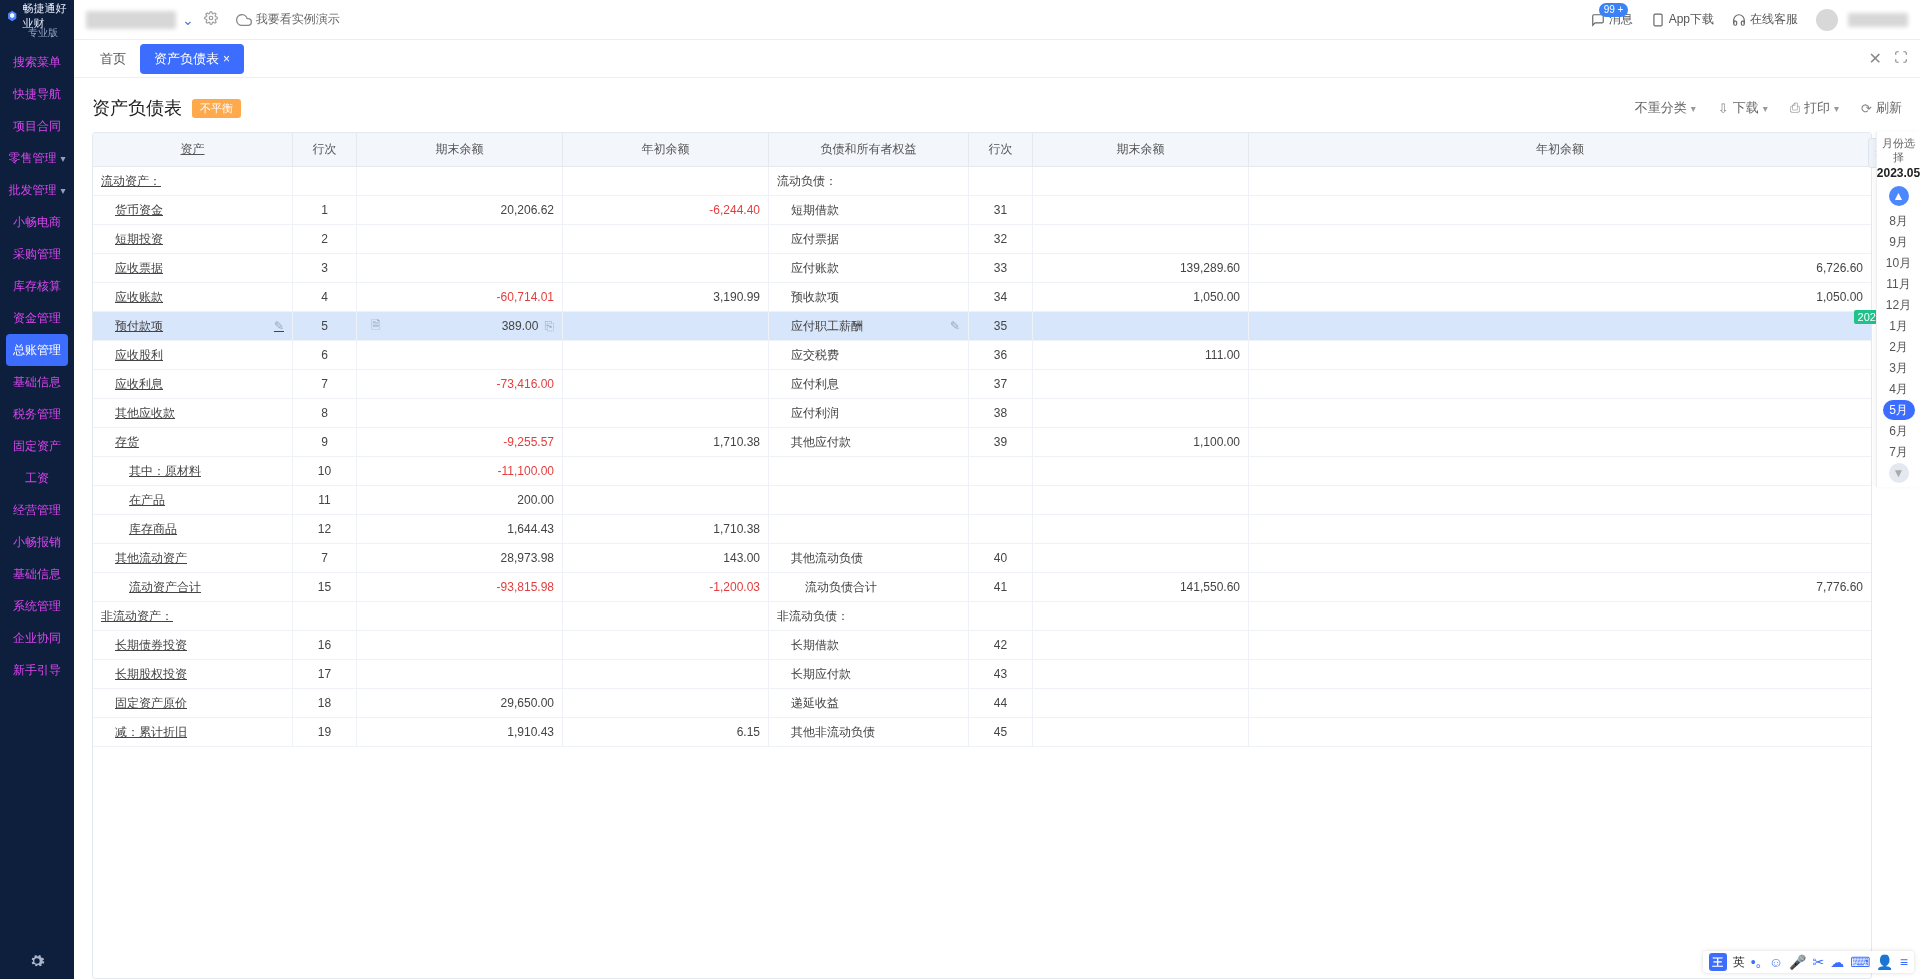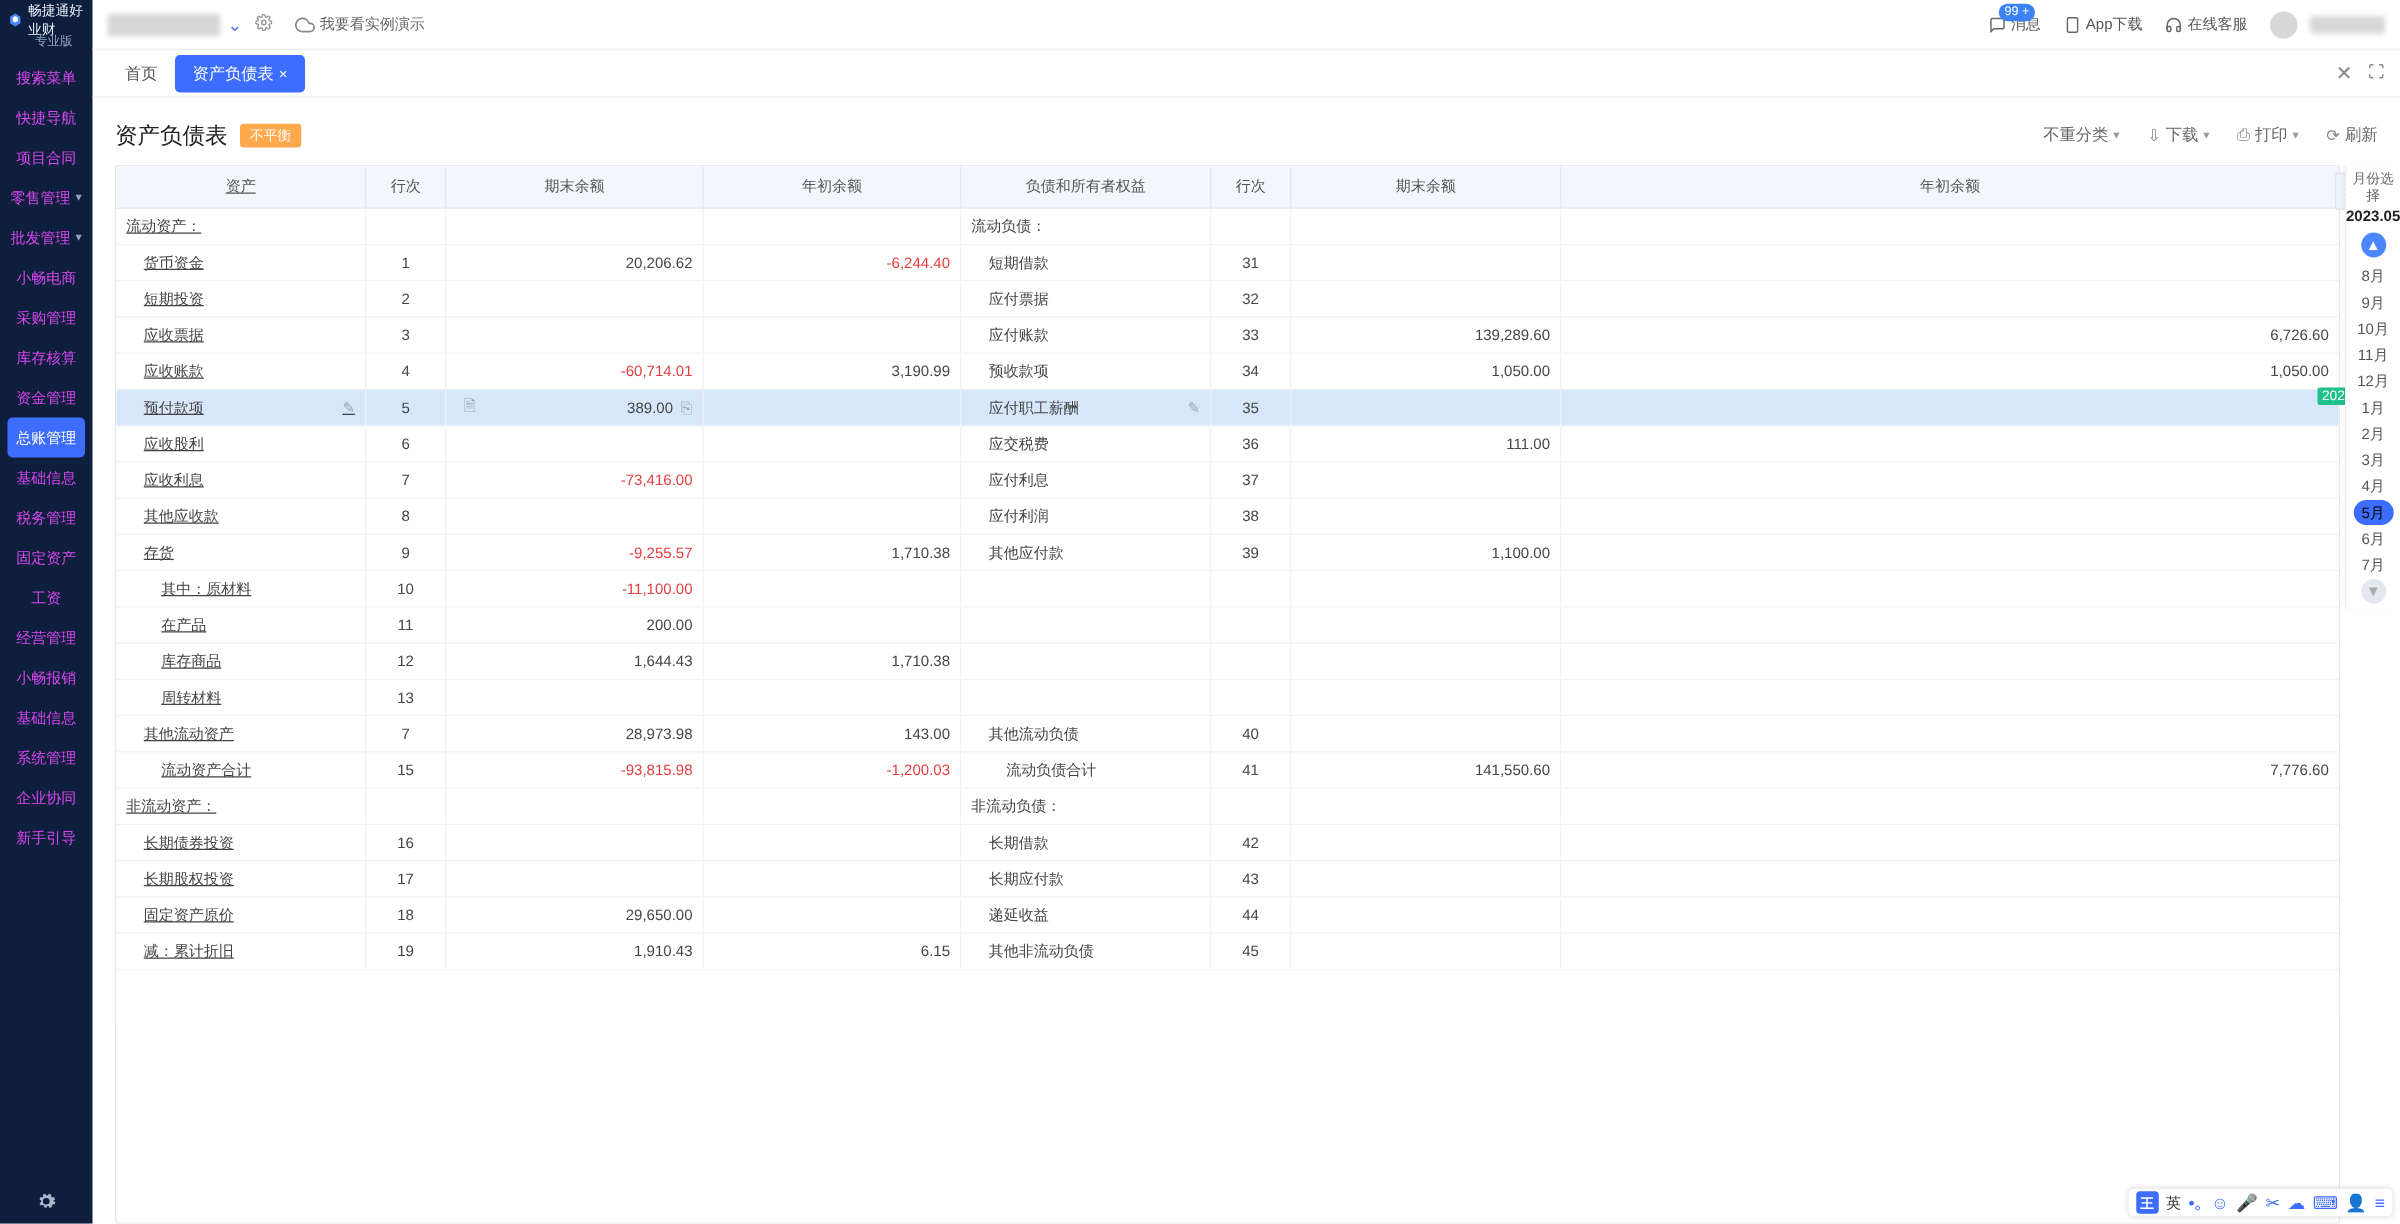--- a/index.html
+++ b/index.html
@@ -83,21 +83,21 @@
 .collapse-handle { position: absolute; right: 34px; top: 6px; width: 18px; height: 30px; background: #eef2f9; border: 1px solid #dde4ef; border-radius: 3px; display: flex; align-items: center; justify-content: center; color: #8fa0c2; cursor: pointer; font-size: 12px; }
 .year-tag { position: absolute; right: 34px; top: 178px; background: #1fc28a; color: #fff; font-size: 11px; padding: 1px 4px; border-radius: 2px; }
 
 
 .month-panel { position: absolute; right: 0; top: 0; width: 44px; background: #fff; border-left: 1px solid #eee; box-shadow: -2px 0 4px rgba(0,0,0,0.04); display: flex; flex-direction: column; align-items: center; padding-top: 4px; z-index: 5; }
 .month-title { font-size: 11px; color: #666; line-height: 14px; text-align: center; }
 .month-year { font-size: 12px; font-weight: 600; color: #222; margin: 2px 0 6px; }
 .mp-arrow { width: 20px; height: 20px; border-radius: 50%; background: #4d87ff; color: #fff; display: flex; align-items: center; justify-content: center; font-size: 12px; cursor: pointer; margin-bottom: 4px; }
 .mp-arrow.down { background: #e4e8ef; color: #aaa; }
 .month-item { width: 32px; height: 20px; display: flex; align-items: center; justify-content: center; font-size: 12px; color: #555; border-radius: 10px; cursor: pointer; margin: 1px 0; }
-.month-item.active { background: #3d6dff; color: #000000; }
+.month-item.active { background: #3d6dff; color: #ffffff; }
 
 
 .ime-bar { position: fixed; right: 6px; bottom: 6px; display: flex; align-items: center; gap: 6px; background: #fff; padding: 2px 6px; border-radius: 4px; box-shadow: 0 0 4px rgba(0,0,0,0.15); font-size: 12px; }
 .ime-sq { width: 18px; height: 18px; border-radius: 3px; background: #3d6dff; color: #fff; display: flex; align-items: center; justify-content: center; font-size: 11px; font-weight: bold; }
 .ime-ico { color: #3d6dff; font-size: 14px; }
 
 ::-webkit-scrollbar { width: 8px; }
 ::-webkit-scrollbar-thumb { background: #cdd5e2; border-radius: 4px; }
 </style>
 </head>
@@ -366,30 +366,20 @@
               <div class="td col-a name indent2">库存商品</div>
               <div class="td col-b center">12</div>
               <div class="td col-c num">1,644.43</div>
               <div class="td col-d num">1,710.38</div>
               <div class="td col-e name"></div>
               <div class="td col-f center"></div>
               <div class="td col-g num"></div>
               <div class="td col-h num"></div>
             </div>
             <div class="tr">
-              <div class="td col-a name indent2">周转材料</div>
-              <div class="td col-b center">13</div>
-              <div class="td col-c num"></div>
-              <div class="td col-d num"></div>
-              <div class="td col-e name"></div>
-              <div class="td col-f center"></div>
-              <div class="td col-g num"></div>
-              <div class="td col-h num"></div>
-            </div>
-            <div class="tr">
               <div class="td col-a name indent1">其他流动资产</div>
               <div class="td col-b center">7</div>
               <div class="td col-c num">28,973.98</div>
               <div class="td col-d num">143.00</div>
               <div class="td col-e name indent1">其他流动负债</div>
               <div class="td col-f center">40</div>
               <div class="td col-g num"></div>
               <div class="td col-h num"></div>
             </div>
             <div class="tr">

